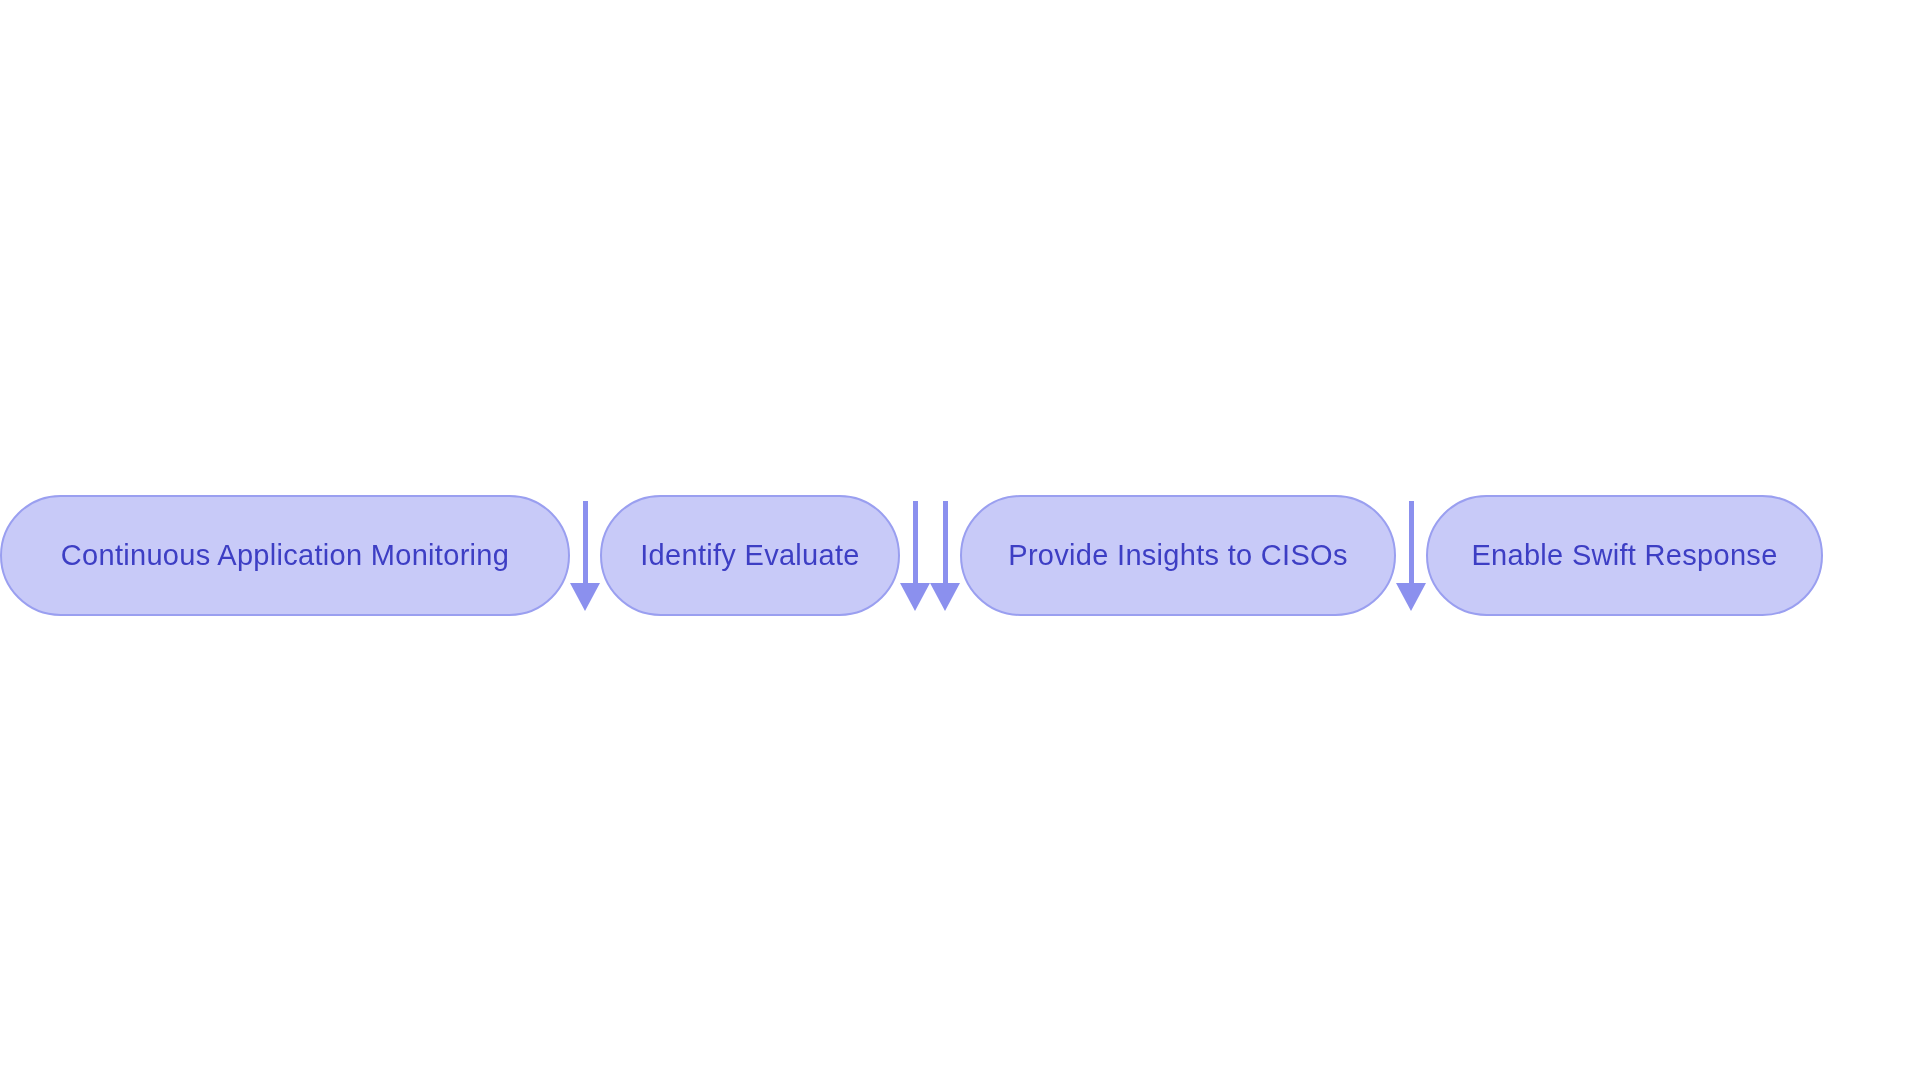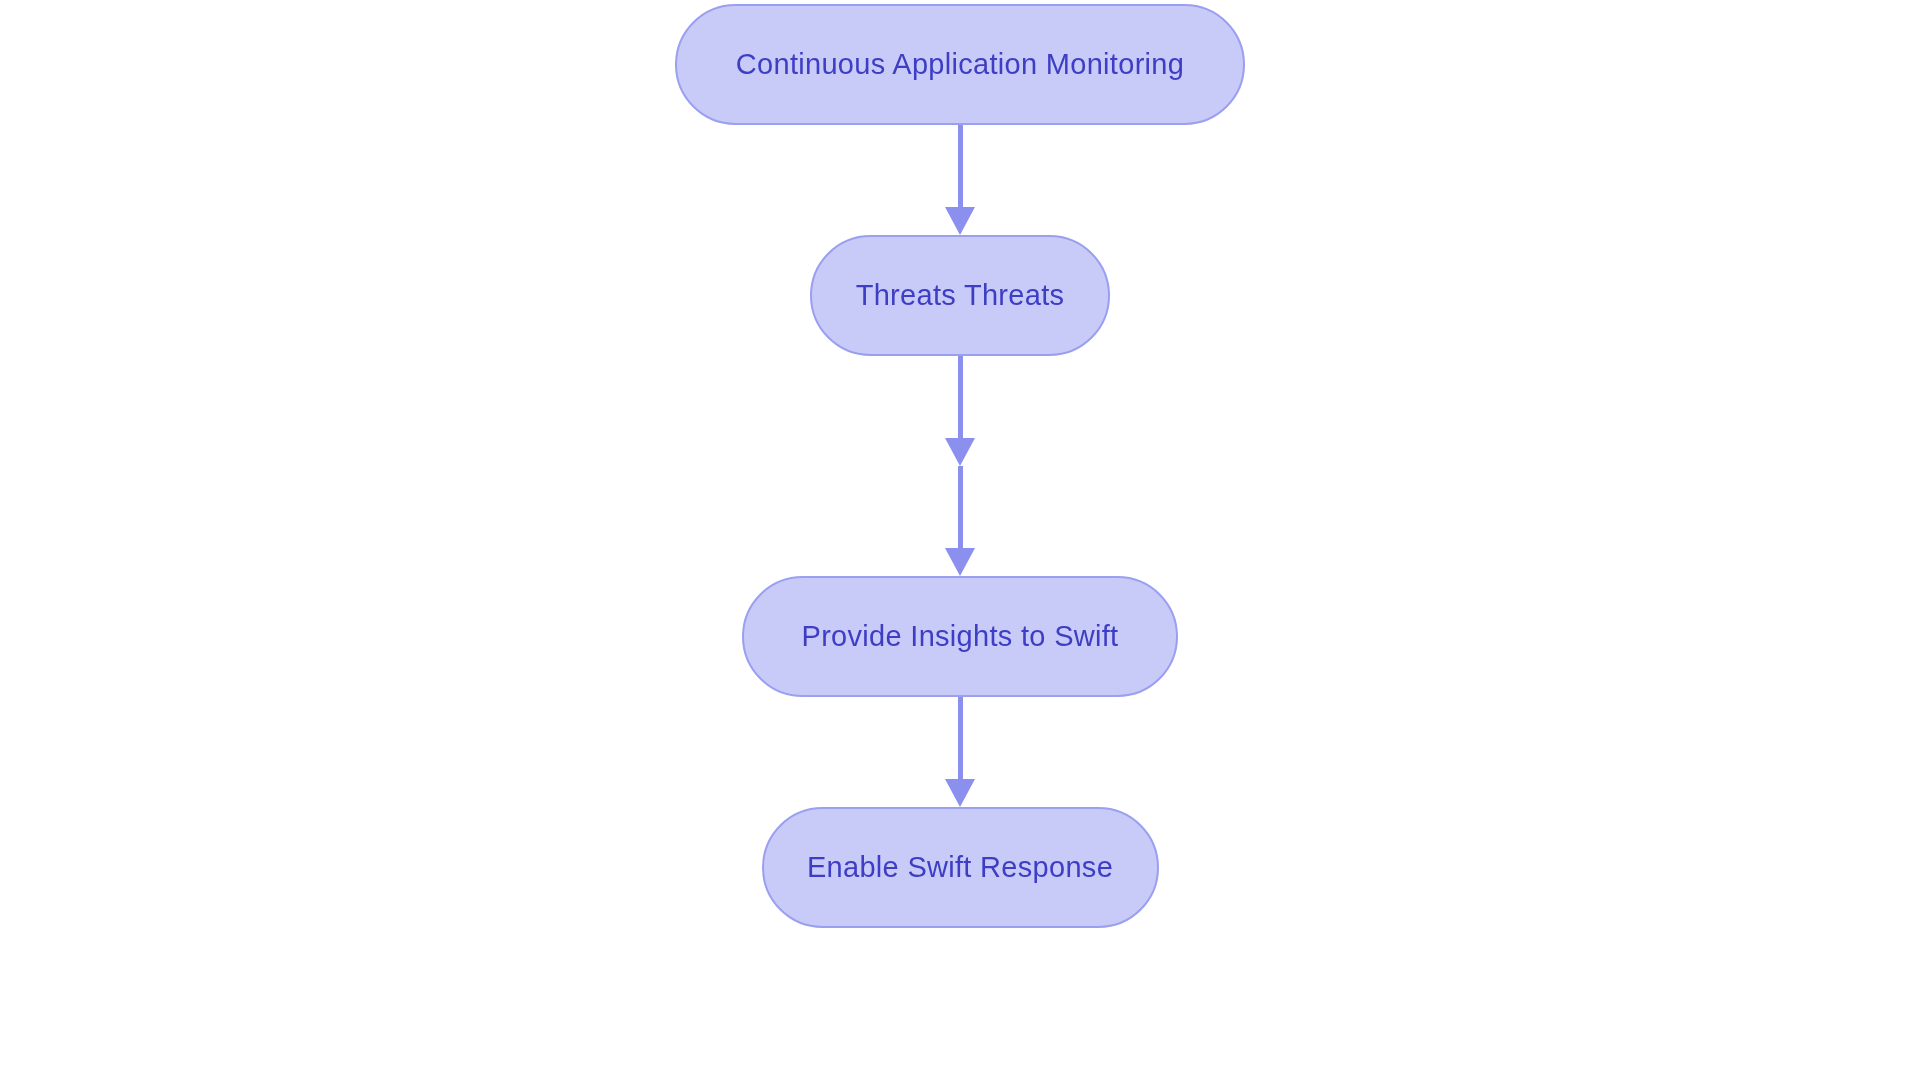--- a/index.html
+++ b/index.html
@@ -8,24 +8,24 @@
     background: #ffffff;
     width: 1920px;
     height: 1083px;
     overflow: hidden;
     font-family: "Liberation Sans", sans-serif;
   }
   .canvas {
     position: relative;
     width: 1920px;
     height: 1083px;
-    padding-top: 4px;
+    padding-top: 28px;
     box-sizing: border-box;
     display: flex;
-    flex-direction: column;
+    flex-direction: row;
     align-items: center;
   }
   .node {
     box-sizing: border-box;
     height: 121px;
     border-radius: 62px;
     background: var(--node-fill, #c8caf8);
     border: 2px solid var(--node-border, #9a9ff0);
     color: var(--node-text, #3d3ec4);
     display: flex;
@@ -70,36 +70,36 @@
   <div class="node w1">
     <span>Continuous Application Monitoring</span>
   </div>
 
   <div class="arrow">
     <div class="arrow-line"></div>
     <div class="arrow-head"></div>
   </div>
 
   <div class="node w2">
-    <span>Threats Threats</span>
+    <span>Identify Evaluate</span>
   </div>
 
   <div class="arrow">
     <div class="arrow-line"></div>
     <div class="arrow-head"></div>
   </div>
 
 
   <div class="arrow">
     <div class="arrow-line"></div>
     <div class="arrow-head"></div>
   </div>
 
   <div class="node w4">
-    <span>Provide Insights to Swift</span>
+    <span>Provide Insights to CISOs</span>
   </div>
 
   <div class="arrow">
     <div class="arrow-line"></div>
     <div class="arrow-head"></div>
   </div>
 
   <div class="node w5">
     <span>Enable Swift Response</span>
   </div>

